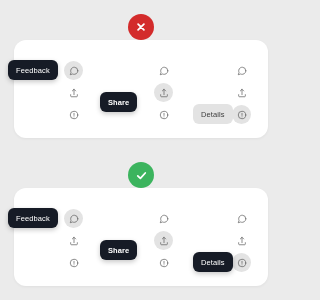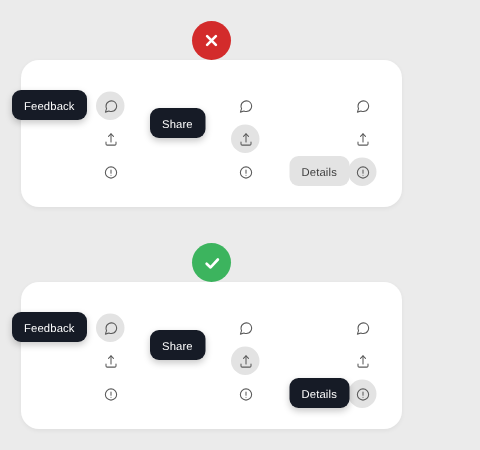--- a/index.html
+++ b/index.html
@@ -110,21 +110,21 @@
     color: #ffffff;
     box-shadow: 0 2px 5px rgba(0,0,0,0.22);
   }
   .tip-light {
     background: #e3e3e3;
     color: #3d3d3d;
   }
 
   
   .tip-feedback { left: -6px; top: 20px; }
-  .tip-share    { left: 86px; top: 32px; }
+  .tip-share    { left: 86px; top: 52px; font-weight: bold; }
   .tip-details  { left: 179px; top: 64px; }
 </style>
 </head>
 <body>
 
 <div class="canvas">
 
   <div class="badge badge-error">
     <svg viewBox="0 0 24 24" width="14" height="14">
       <path d="M7 7 L17 17 M17 7 L7 17" stroke="#ffffff" stroke-width="3" stroke-linecap="round" fill="none"></path>

